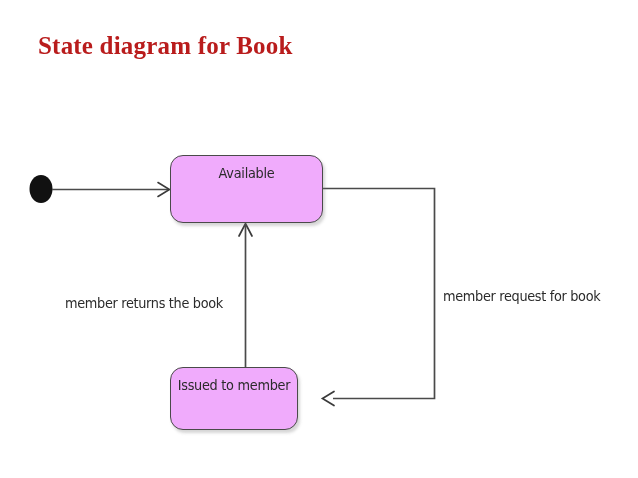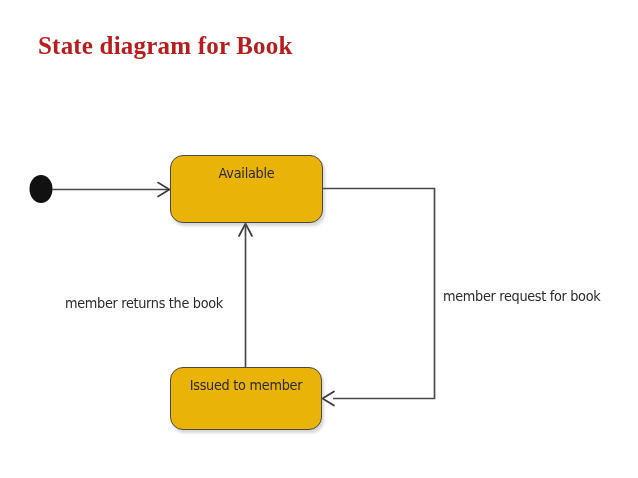--- a/index.html
+++ b/index.html
@@ -45,21 +45,21 @@
     height: 478px;
   }
   #diagram svg {
     display: block;
   }
 
   
   .state-box {
     position: absolute;
     box-sizing: border-box;
-    background: #eab308;
+    background: #f0abfc;
     border: 1.5px solid #4a4a4a;
     border-radius: 13px;
     box-shadow: 2px 3px 3px rgba(120,120,120,0.30);
   }
   .state-label {
     position: absolute;
     left: 0;
     width: 100%;
     text-align: center;
     color: #2b2b2b;
@@ -75,21 +75,21 @@
     left: 170px;
     top: 155px;
     width: 153px;
     height: 68px;
   }
   #state-available .state-label { top: 9px; }
 
   #state-issued {
     left: 170px;
     top: 367px;
-    width: 152px;
+    width: 128px;
     height: 63px;
   }
   #state-issued .state-label { top: 9px; }
 
   
   .edge-label {
     position: absolute;
     color: #2b2b2b;
     font-family: "DejaVu Sans", "Liberation Sans", sans-serif;
     font-size: 14px;

